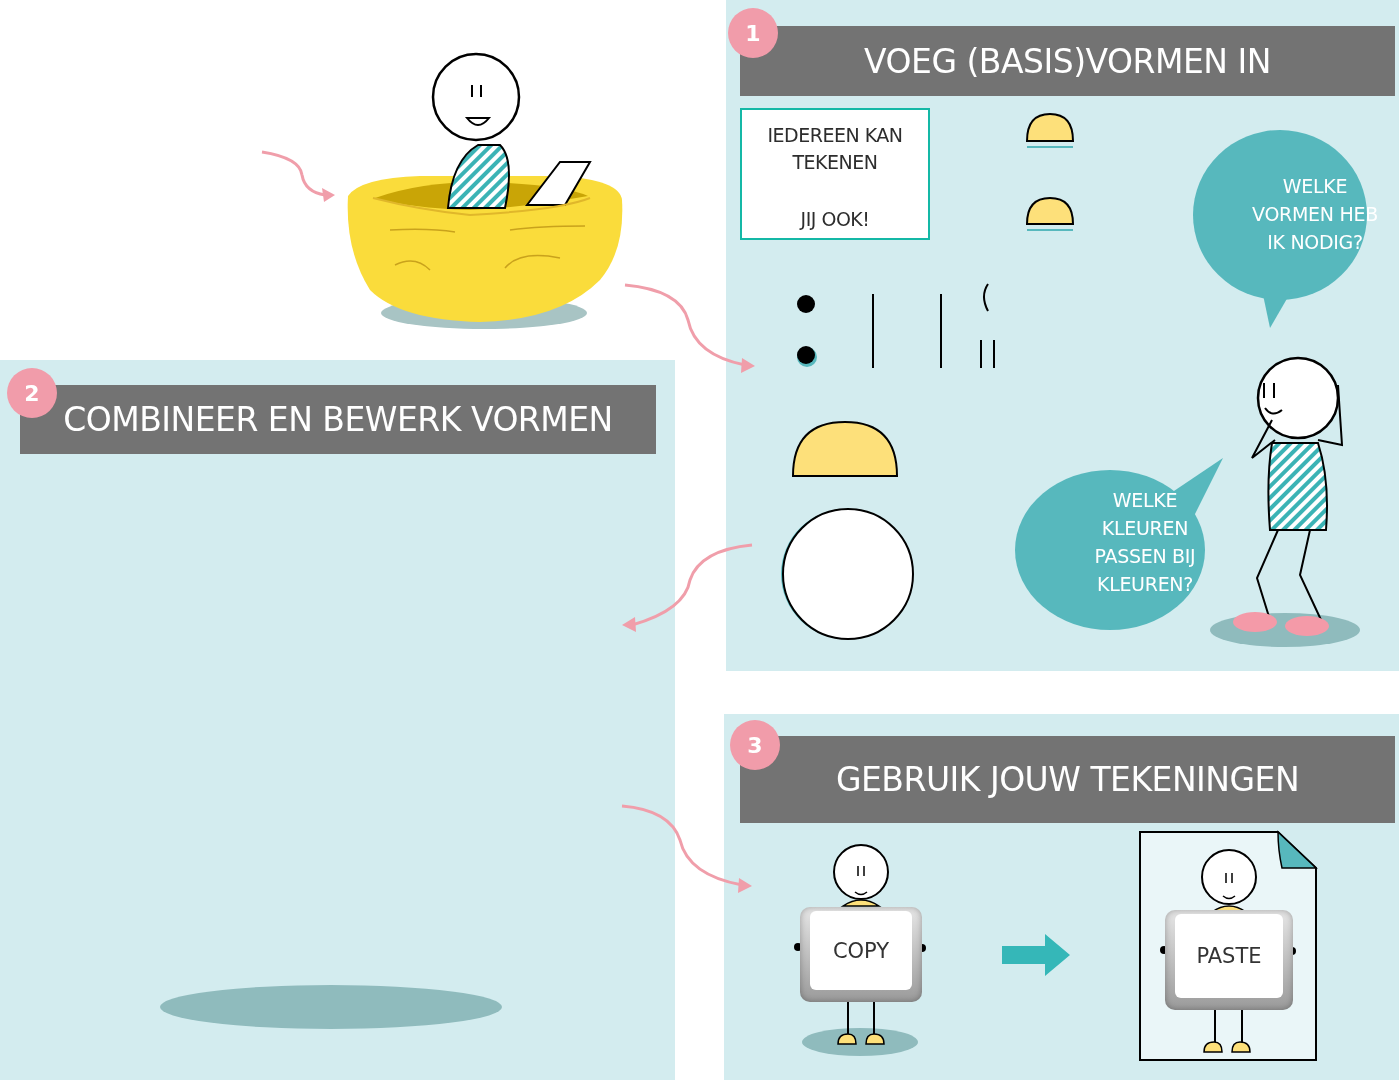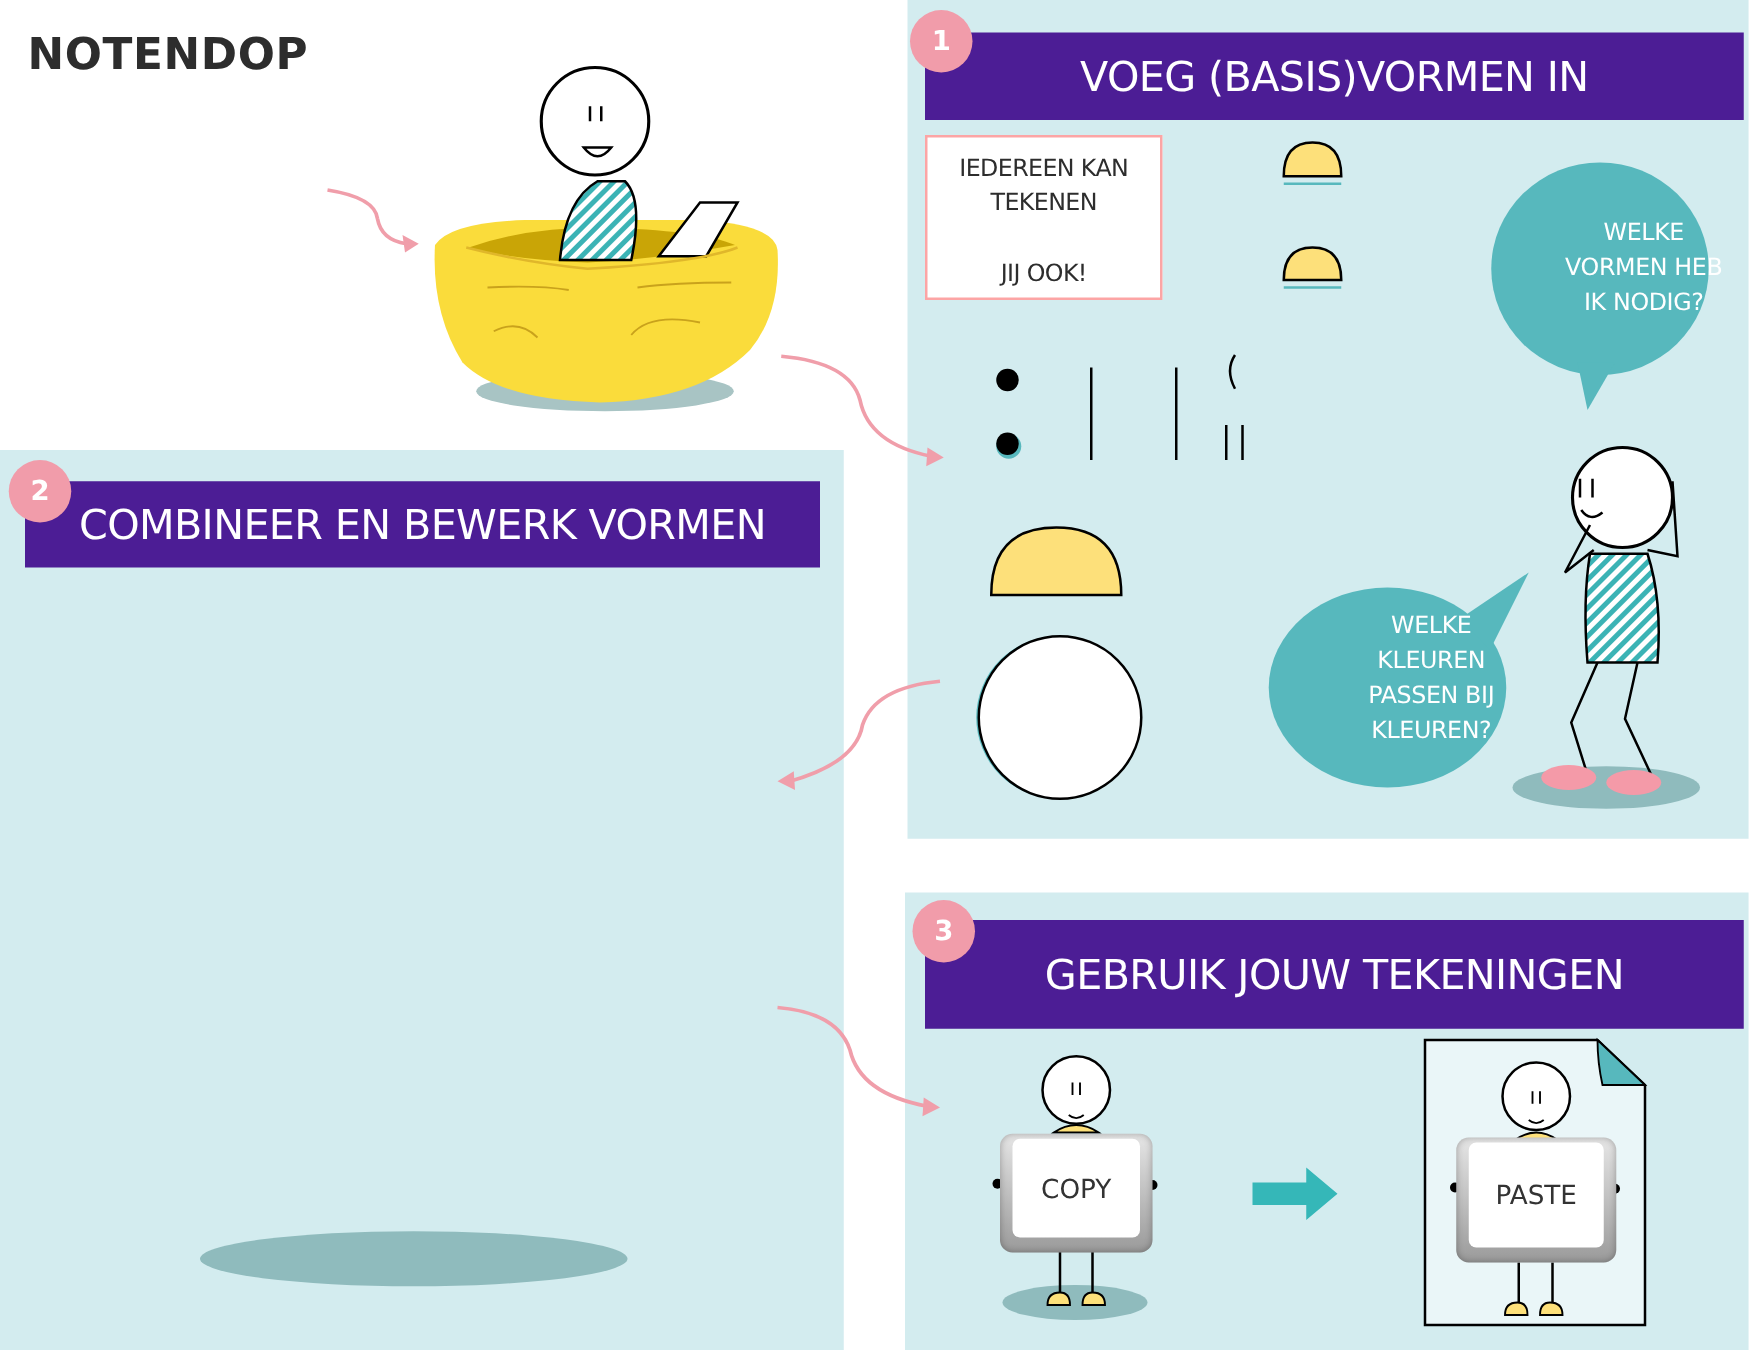--- a/index.html
+++ b/index.html
@@ -1,31 +1,30 @@
 <!DOCTYPE html>
 <html><head>
 <meta charset="utf-8">
 <style>
   html,body{margin:0;padding:0;}
   body{width:1399px;height:1080px;position:relative;overflow:hidden;background:#ffffff;font-family:"Liberation Sans","DejaVu Sans",sans-serif;}
   .panel{position:absolute;background:#d3ecef;}
-  .banner{position:absolute;background:#4c1d95;color:#ffffff;font-family:"DejaVu Sans",sans-serif;font-size:33px;display:flex;align-items:center;justify-content:center;letter-spacing:-0.5px;}
+  .banner{position:absolute;background:#737373;color:#ffffff;font-family:"DejaVu Sans",sans-serif;font-size:33px;display:flex;align-items:center;justify-content:center;letter-spacing:-0.5px;}
   .badge{position:absolute;width:50px;height:50px;border-radius:50%;background:#f19caa;color:#fff;font-weight:bold;font-size:22px;display:flex;align-items:center;justify-content:center;font-family:"DejaVu Sans",sans-serif;}
   .title{position:absolute;left:22px;top:20px;font-family:"DejaVu Sans",sans-serif;font-weight:bold;font-size:35px;line-height:48px;color:#2d2d2d;letter-spacing:0.5px;}
-  .note{position:absolute;left:740px;top:108px;width:190px;height:132px;background:#fff;border:2px solid #fca5a5;box-sizing:border-box;text-align:center;font-family:"DejaVu Sans",sans-serif;font-size:19px;color:#2d2d2d;line-height:27px;padding-top:12px;letter-spacing:-0.5px;}
+  .note{position:absolute;left:740px;top:108px;width:190px;height:132px;background:#fff;border:2px solid #14b8a6;box-sizing:border-box;text-align:center;font-family:"DejaVu Sans",sans-serif;font-size:19px;color:#2d2d2d;line-height:27px;padding-top:12px;letter-spacing:-0.5px;}
   .bubble-text{position:absolute;color:#fff;font-family:"DejaVu Sans",sans-serif;font-size:19px;line-height:28px;text-align:center;letter-spacing:-0.3px;padding-left:35px;}
   .key{position:absolute;background:linear-gradient(#e6e6e6,#9a9a9a);border-radius:10px;box-shadow:inset 0 0 6px rgba(0,0,0,0.3);}
   .key-face{position:absolute;left:10px;top:4px;right:10px;bottom:12px;background:#fff;border-radius:6px;display:flex;align-items:center;justify-content:center;font-family:"DejaVu Sans",sans-serif;font-size:21px;color:#333;}
   svg{position:absolute;overflow:visible;}
 </style>
 </head>
 <body>
 
 <div class="title">
-  <div>NOTENDOP</div>
 </div>
 
 <div class="panel" style="left:726px;top:0;width:673px;height:671px;"></div>
 <div class="panel" style="left:0;top:360px;width:675px;height:720px;"></div>
 <div class="panel" style="left:724px;top:714px;width:675px;height:366px;"></div>
 
 <div class="banner" style="left:740px;top:26px;width:655px;height:70px;">
     <span>VOEG (BASIS)VORMEN IN</span>
   </div>
 <div class="badge" style="left:728px;top:8px;">

